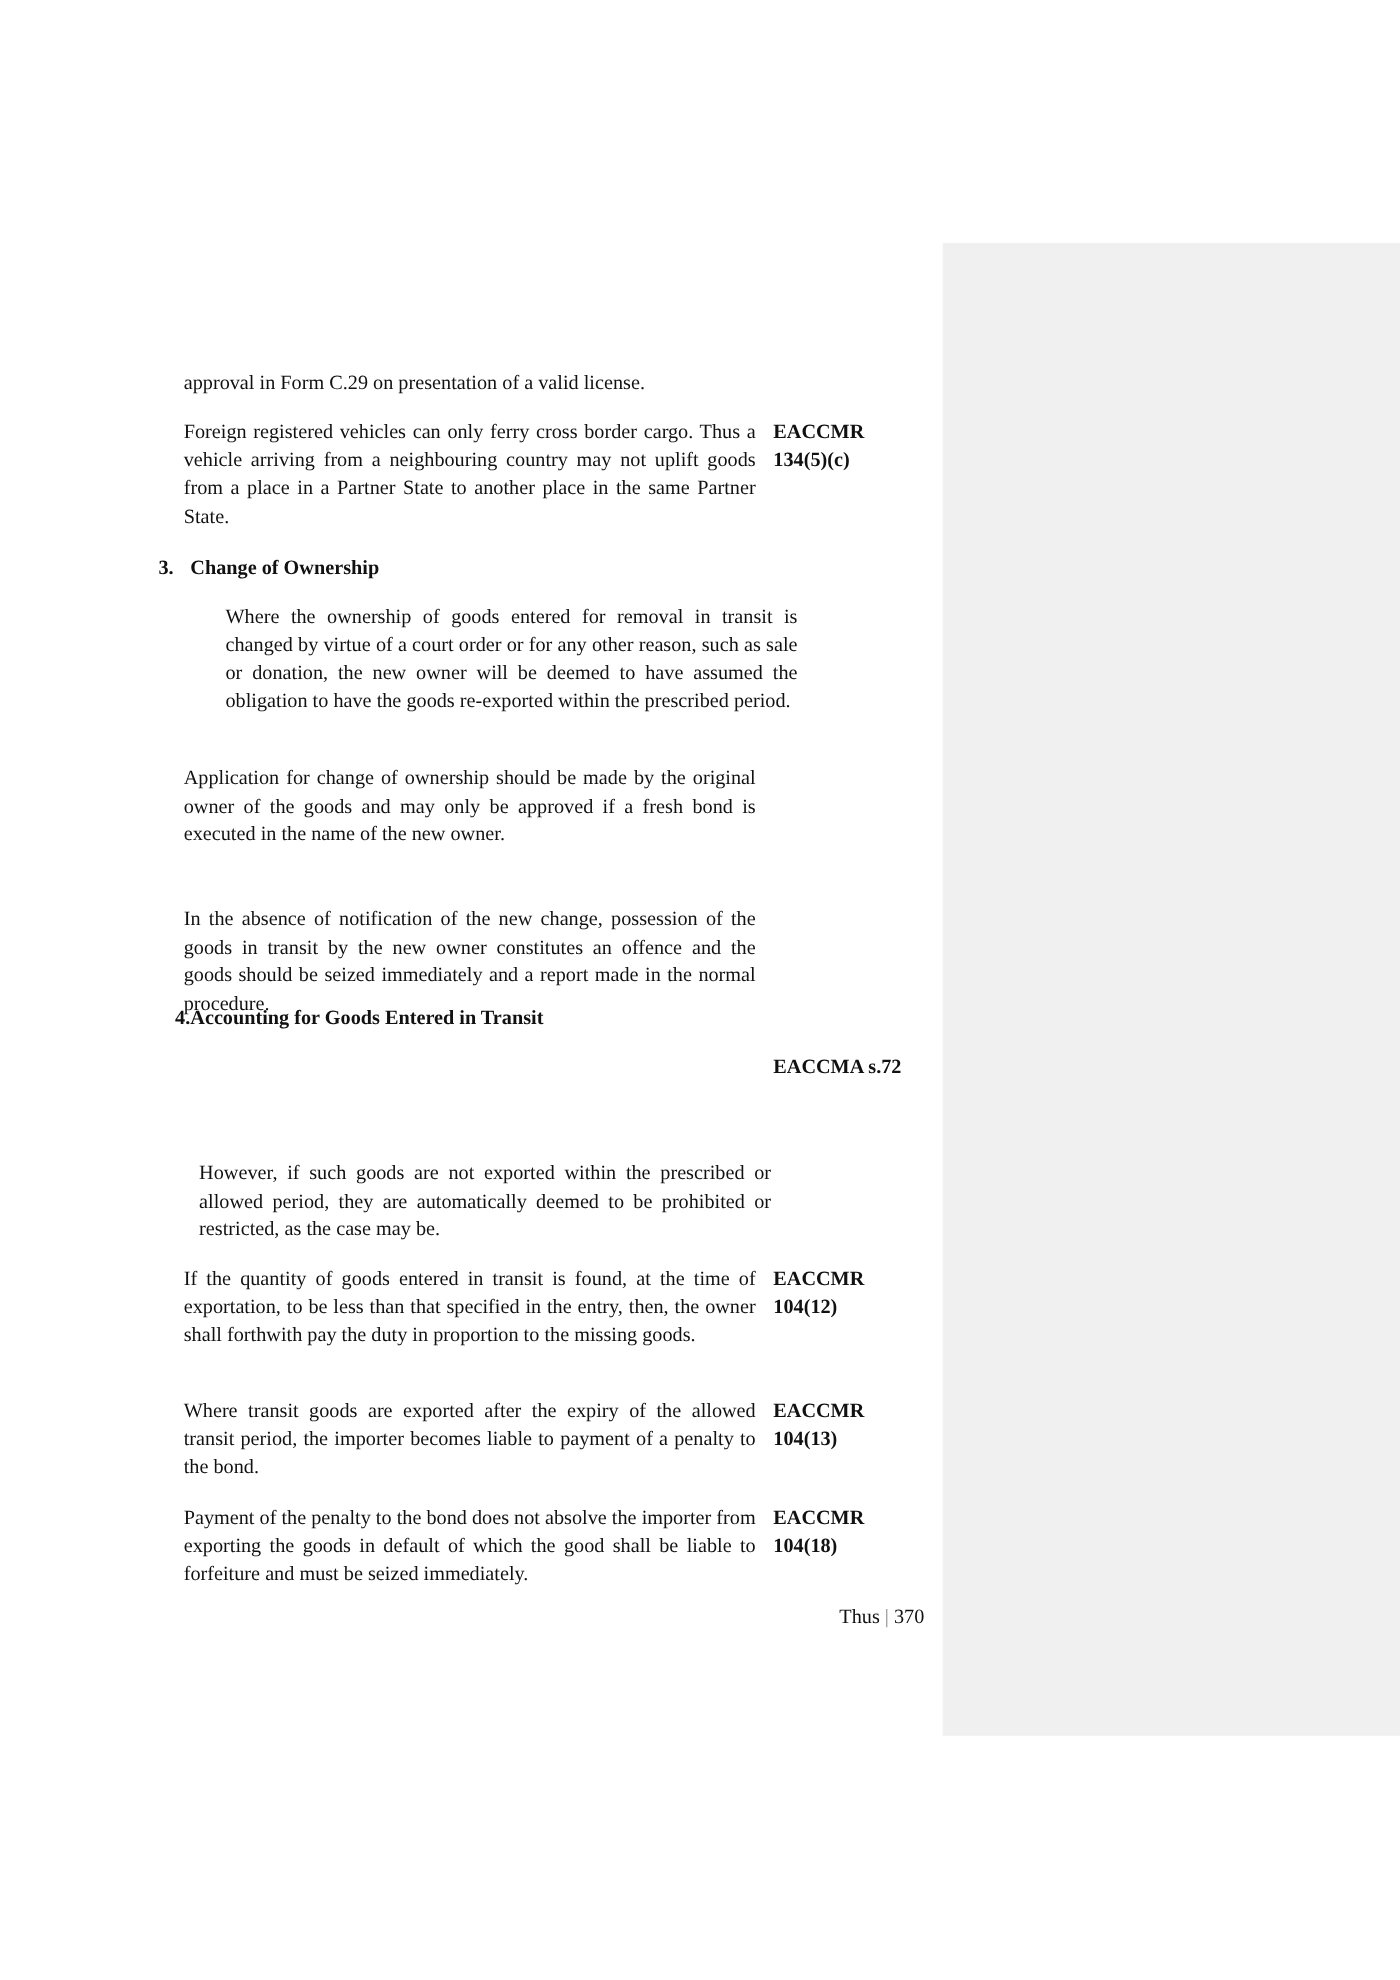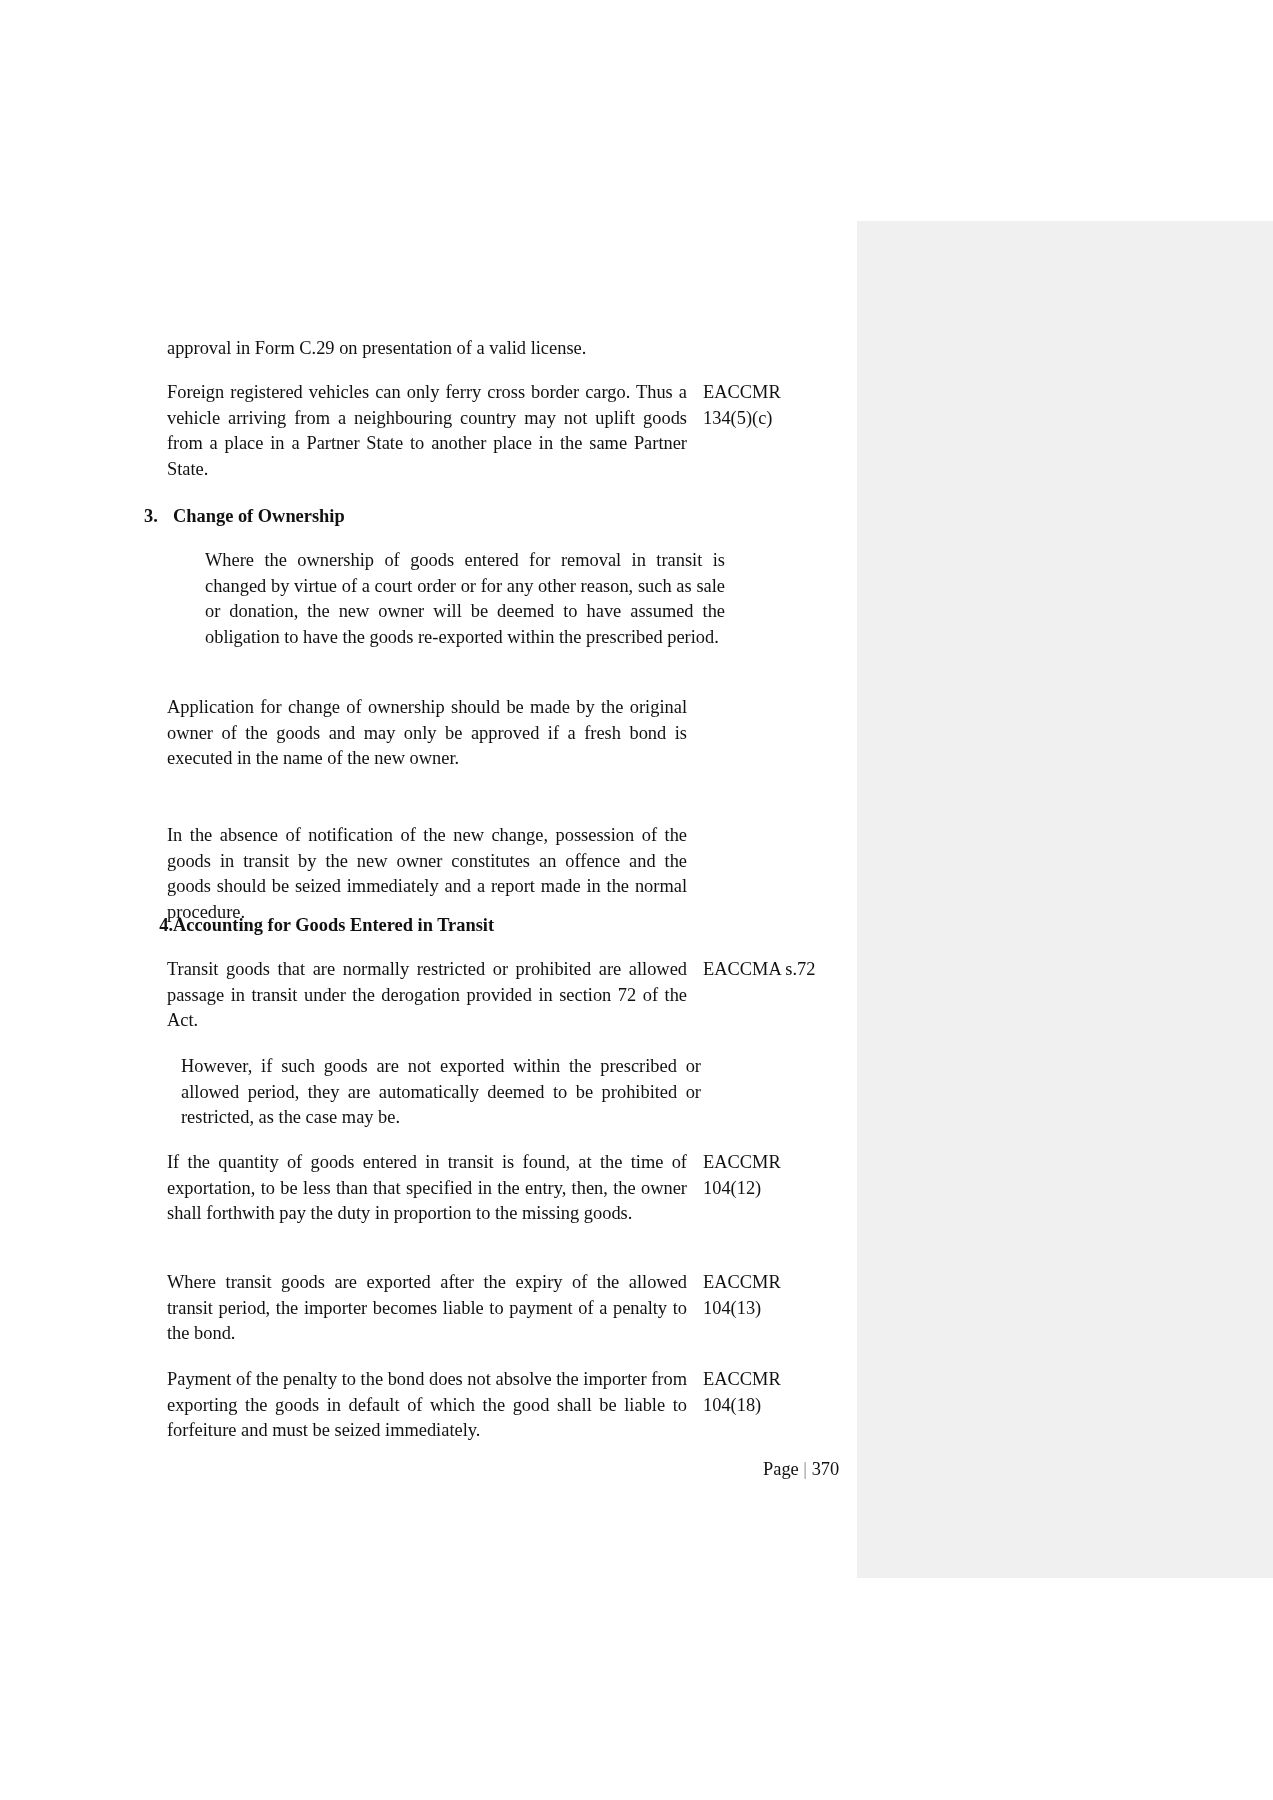--- a/index.html
+++ b/index.html
@@ -14,21 +14,21 @@
     background: #f0f0f0;
   }
   .page-text { position: absolute; left: 0; top: 0; width: 857px; height: 1800px; }
   .block { position: absolute; left: 167px; width: 520px; }
   .para {
     font-size: 18.4px; line-height: 25.6px; text-align: justify;
     margin: 0;
   }
   .ref {
     position: absolute; left: 703px; width: 150px;
-    font-size: 18.4px; line-height: 25.6px; font-weight: normal; margin: 0;
+    font-size: 18.4px; line-height: 25.6px; font-weight: bold; margin: 0;
   }
   .heading {
     position: absolute; left: 144px; font-size: 18.4px; line-height: 25.6px; font-weight: bold;
     margin: 0;
   }
   .heading .num { display: inline-block; width: 29px; }
   .page-num {
     position: absolute; left: 763px; top: 1457px; font-size: 18.4px; line-height: 25.6px;
   }
   .page-num .sep { color: #888888; }
@@ -55,21 +55,20 @@
   <p class="block para" style="top:548px;margin-left:38px;">Where the ownership of goods entered for removal in transit is changed by virtue of a court order or for any other reason, such as sale or donation, the new owner will be deemed to have assumed the obligation to have the goods re-exported within the prescribed period.</p>
 
   <p class="block para" style="top:695px;">Application for change of ownership should be made by the original owner of the goods and may only be approved if a fresh bond is executed in the name of the new owner.</p>
 
   <p class="block para" style="top:823px;">In the absence of notification of the new change, possession of the goods in transit by the new owner constitutes an offence and the goods should be seized immediately and a report made in the normal procedure.</p>
 
   <div class="heading" style="top:913px;text-align:right;">
     <span class="num">4.</span><span>Accounting for Goods Entered in Transit</span>
   </div>
 
-  <p class="block para" style="top:957px;">Transit goods that are normally restricted or prohibited are allowed passage in transit under the derogation provided in section 72 of the Act.</p>
   <div class="ref" style="top:957px;">
     <div>EACCMA s.72</div>
   </div>
 
   <p class="block para" style="top:1054px;margin-left:14px;">However, if such goods are not exported within the prescribed or allowed period, they are automatically deemed to be prohibited or restricted, as the case may be.</p>
 
   <p class="block para" style="top:1150px;">If the quantity of goods entered in transit is found, at the time of exportation, to be less than that specified in the entry, then, the owner shall forthwith pay the duty in proportion to the missing goods.</p>
   <div class="ref" style="top:1150px;">
     <div>EACCMR</div>
     <div>104(12)</div>
@@ -81,17 +80,17 @@
     <div>104(13)</div>
   </div>
 
   <p class="block para" style="top:1367px;">Payment of the penalty to the bond does not absolve the importer from exporting the goods in default of which the good shall be liable to forfeiture and must be seized immediately.</p>
   <div class="ref" style="top:1367px;">
     <div>EACCMR</div>
     <div>104(18)</div>
   </div>
 
   <div class="page-num">
-    <span>Page</span>
+    <span>Thus</span>
     <span class="sep">|</span>
     <span>370</span>
   </div>
 </div>
 
 </body></html>

